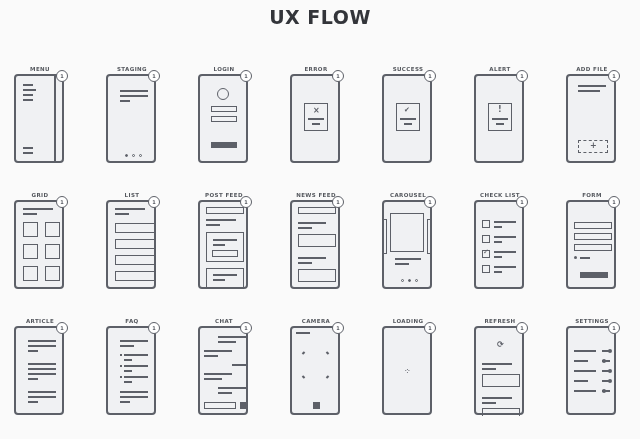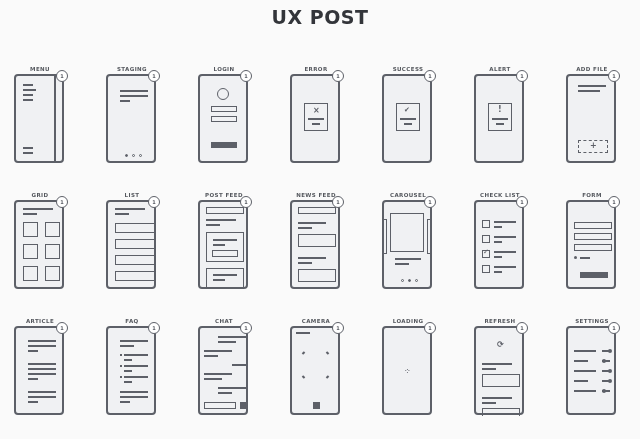--- a/index.html
+++ b/index.html
@@ -12,21 +12,21 @@
   .ln{position:absolute;height:2px;background:#5d6068;}
   .box{position:absolute;border:1.6px solid #5d6068;box-sizing:border-box;}
   .fill{position:absolute;background:#5d6068;}
   .dot{position:absolute;width:3px;height:3px;border-radius:50%;border:1px solid #5d6068;box-sizing:border-box;}
   .dot.f{background:#5d6068;}
   .glyph{position:absolute;font-size:8px;color:#5d6068;line-height:1;font-weight:bold;}
 </style>
 </head>
 <body>
 
-<div class="title">UX POST</div>
+<div class="title">UX FLOW</div>
 
 <div class="cell" style="left:10px;top:66px">
   <div class="lbl">MENU</div>
   <div class="card">
     <div class="badge">1</div>
     <div style="position:absolute;left:38px;top:0;bottom:0;width:2px;background:#5d6068"></div>
     <div class="ln" style="left:7px;top:8px;width:10px"></div>
       <div class="ln" style="left:7px;top:13px;width:13px"></div>
     <div class="ln" style="left:7px;top:18px;width:10px"></div>
       <div class="ln" style="left:7px;top:23px;width:10px"></div>

